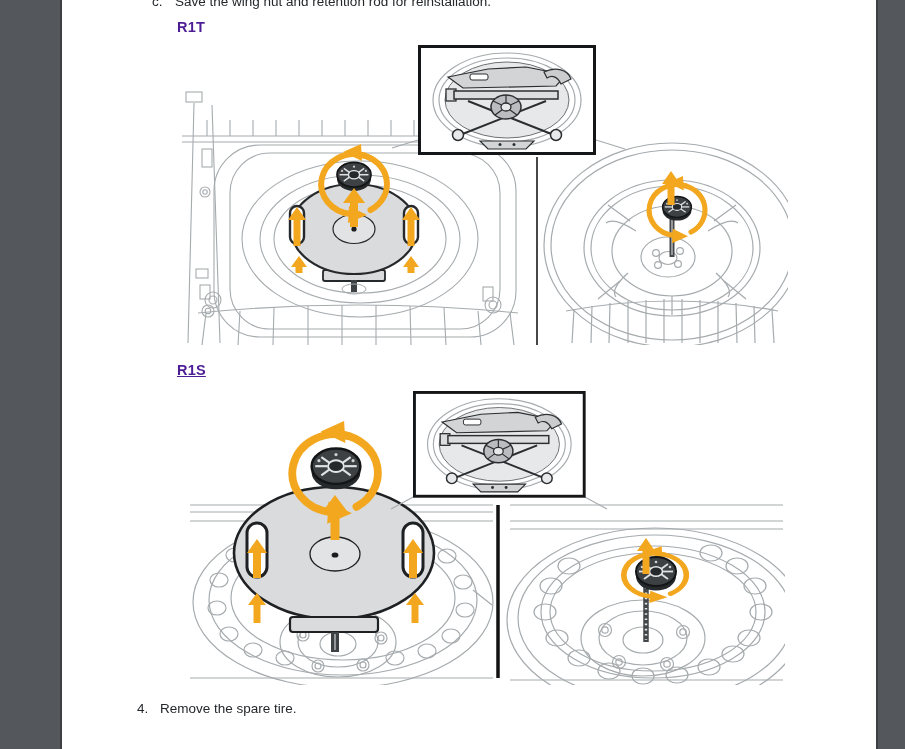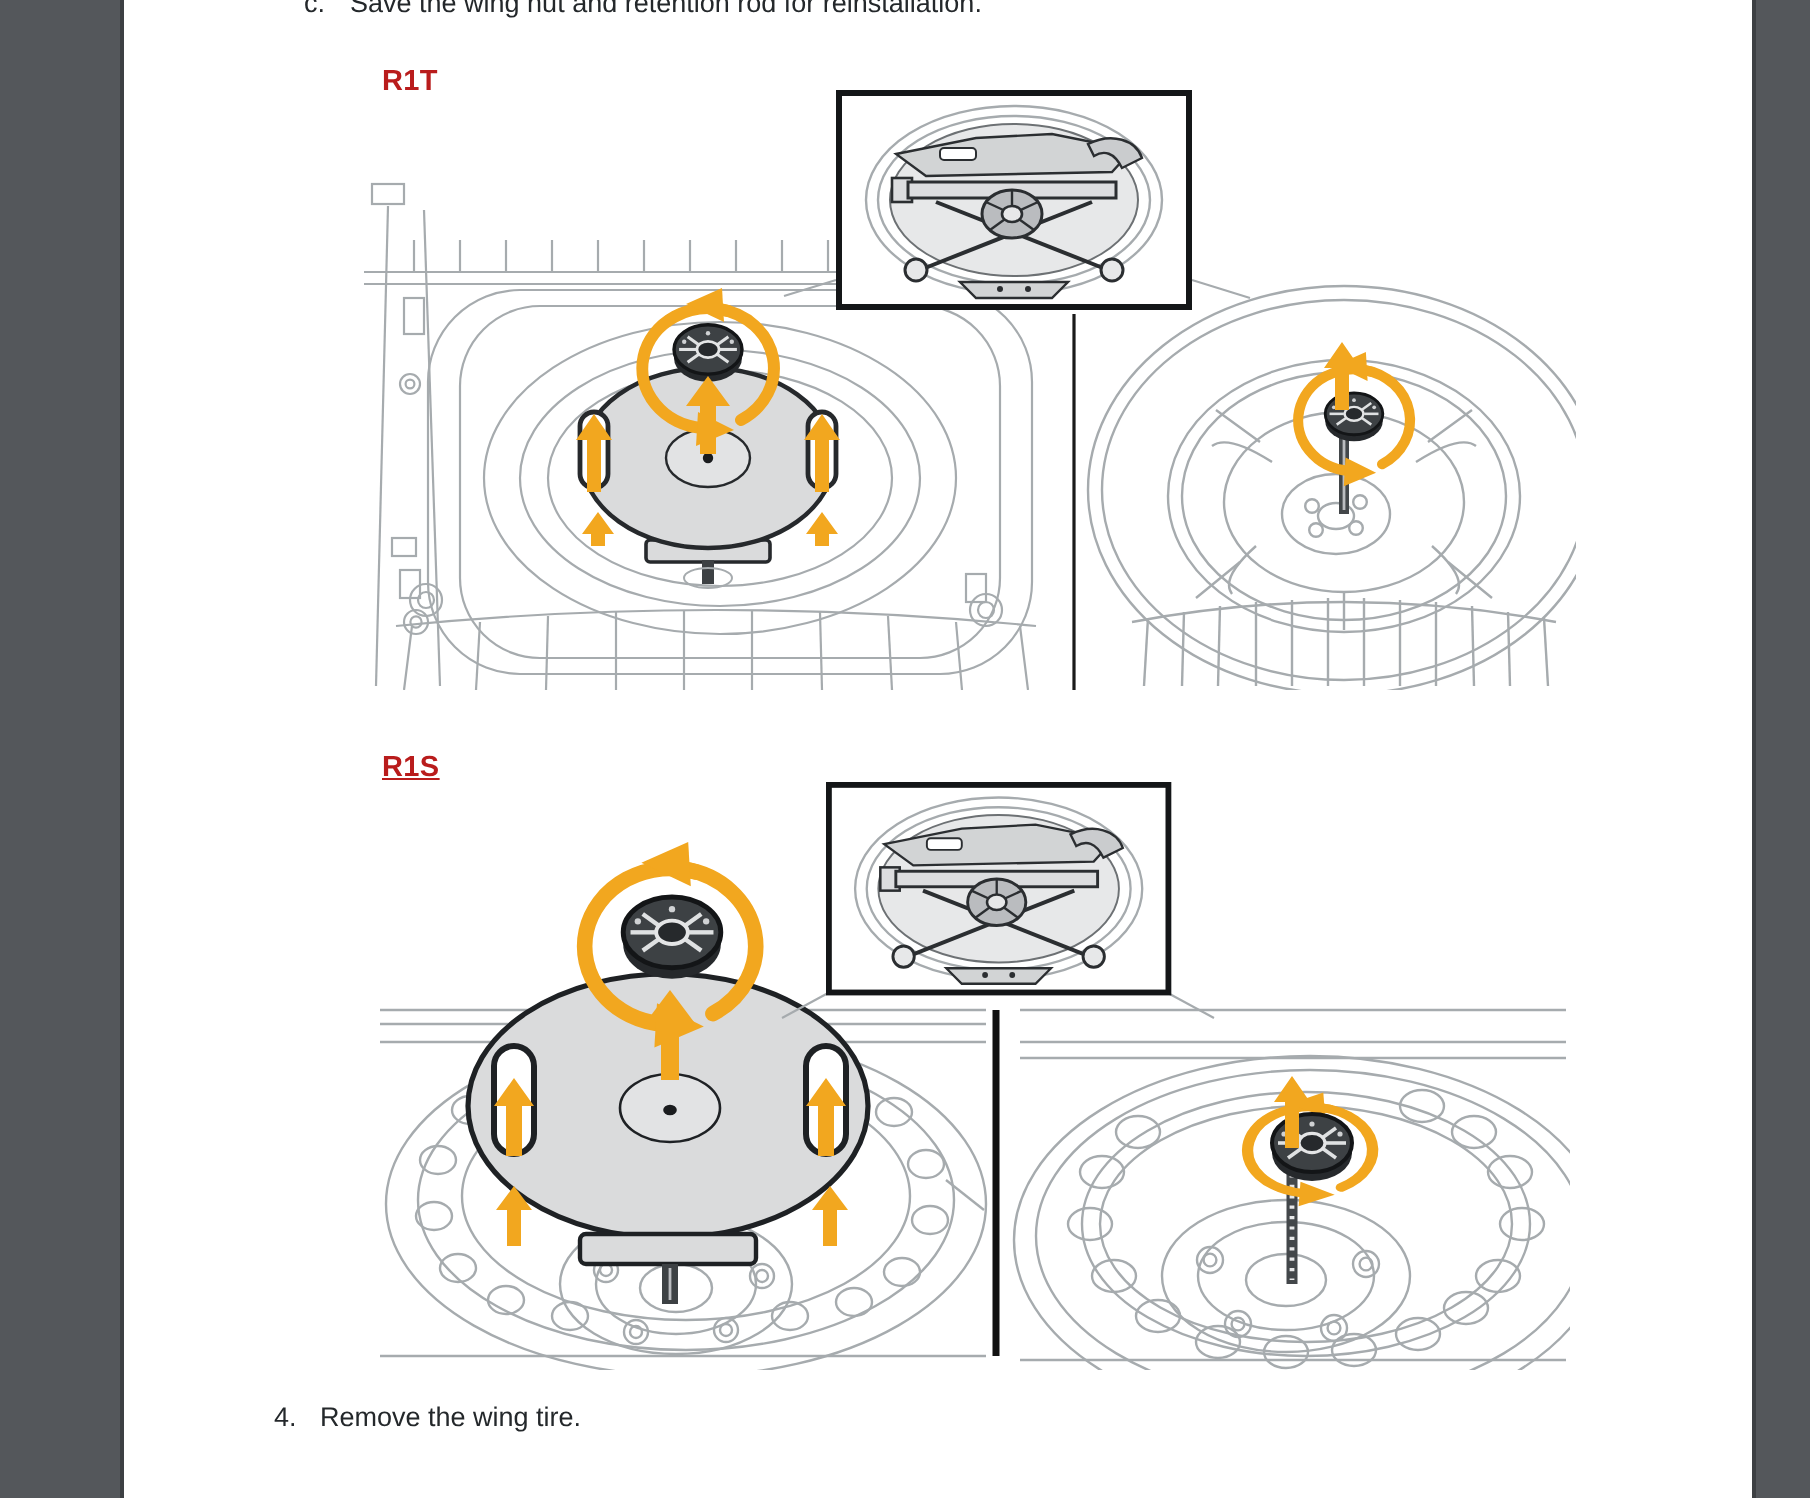--- a/index.html
+++ b/index.html
@@ -11,22 +11,22 @@
   .page{
     position:absolute;left:60px;top:0;width:818px;height:749px;
     background:#ffffff;box-sizing:border-box;
     border-left:2px solid #3d4043;border-right:2px solid #3d4043;
   }
   .step{position:absolute;display:flex;color:#24282b;font-size:13.5px;line-height:16px;}
   .step .marker{width:23px;flex:0 0 23px;}
   .step-c{left:90px;top:-6px;width:440px;}
   .step-4{left:75px;top:701px;width:300px;}
   .model-heading{
-    position:absolute;left:113px;margin:16px;
-    font-size:14.5px;font-weight:700;color:#b91c1c;line-height:16px;
+    position:absolute;left:113px;margin:2px;
+    font-size:14.5px;font-weight:700;color:#4c1d95;line-height:16px;
     letter-spacing:.2px;
   }
   .heading-r1t{top:17px;}
   .heading-r1s{top:360px;text-decoration:underline;}
   .fig{position:absolute;}
   .fig-r1t{left:116px;top:45px;}
   .fig-r1s{left:123px;top:390px;}
   svg{display:block;}
 </style>
 </head>
@@ -319,16 +319,16 @@
     <path d="M461,148 l-9,13 h5.5 v23 h7 v-23 h5.5 z" fill="#F2A71F"></path>
 
     <line x1="230" y1="106" x2="206" y2="119" stroke="#a6abae" stroke-width="1.1"></line>
     <line x1="398" y1="106" x2="422" y2="119" stroke="#a6abae" stroke-width="1.1"></line>
     <use href="#jack-inset" transform="translate(228,1) scale(0.97)"></use>
   </svg>
   </div>
 
   <div class="step step-4">
     <span class="marker">4.</span>
-    <span class="text">Remove the wing tire.</span>
+    <span class="text">Remove the spare tire.</span>
   </div>
 
 </div>
 
 </body></html>

